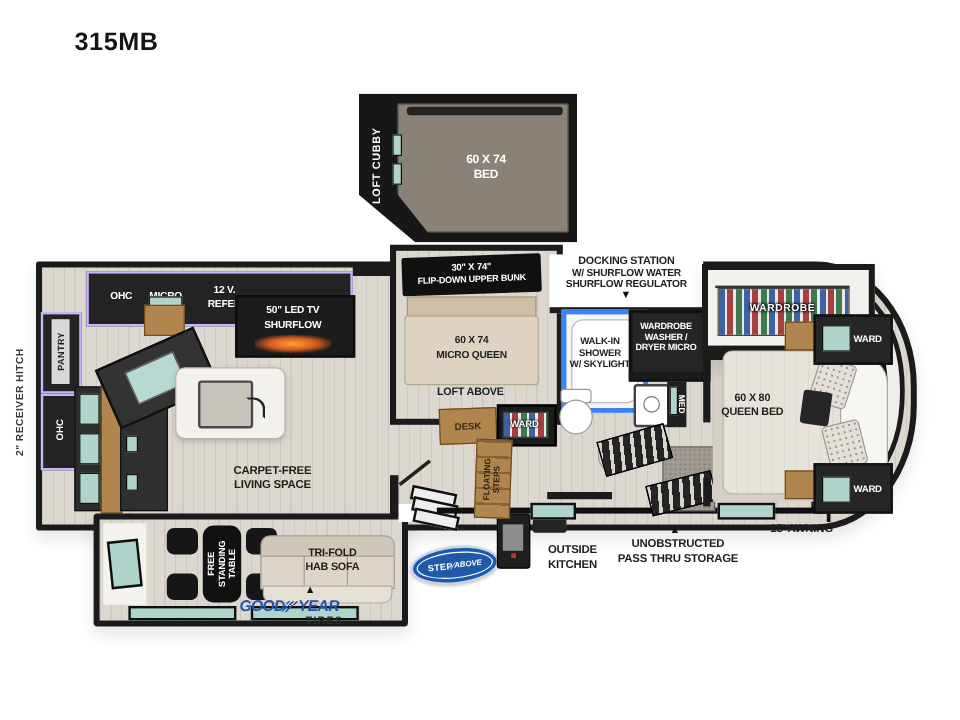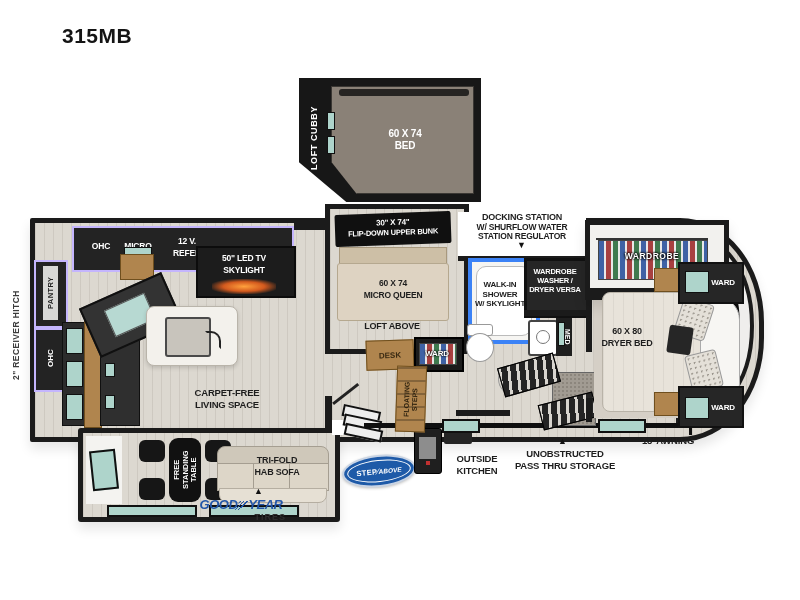--- a/index.html
+++ b/index.html
@@ -66,21 +66,21 @@
     <div class="abs wood" style="left:46px;top:26px;width:32px;height:24px;"></div>
     <div class="lbl wlbl" style="left:84px;top:8px;width:58px;font-size:8.5px;">
       <div>12 V.</div>
         <div>REFER</div>
     </div>
   </div>
 
   <div class="abs" style="left:196px;top:246px;width:96px;height:48px;background:#1c1c1c;border:2px solid #0c0c0c;">
     <div class="lbl wlbl" style="left:0;top:5px;width:92px;font-size:8.5px;">
       <div>50" LED TV</div>
-        <div>SKYLIGHT</div>
+        <div>SHURFLOW</div>
     </div>
     <div class="abs" style="left:14px;bottom:2px;width:64px;height:15px;
                 background:radial-gradient(ellipse at center,#ffa13d 0%,#d45a1e 45%,rgba(40,20,10,0) 78%);"></div>
   </div>
 
   <div class="abs wallbox" style="left:34px;top:260px;width:30px;height:64px;">
     <div class="abs" style="left:7px;top:4px;width:15px;height:54px;background:#d8d8d6;"></div>
     <div class="abs vflip" style="left:7px;top:4px;width:15px;height:54px;font-size:7.5px;font-weight:bold;color:#222;letter-spacing:.4px;">PANTRY</div>
   </div>
   <div class="abs wallbox" style="left:34px;top:328px;width:30px;height:60px;">
@@ -220,38 +220,38 @@
       <div>FLOATING</div>
           <div>STEPS</div>
     </div>
       </div>
   </div>
 
   <div class="abs" style="left:458px;top:212px;width:128px;height:44px;background:#fff;border-bottom:5px solid #1b1b1b;">
     <div class="lbl" style="left:0;top:1px;width:128px;font-size:8.5px;line-height:9.5px;">
       <div style="font-size:9px;">DOCKING STATION</div>
       <div>W/ SHURFLOW WATER</div>
-      <div>STATION REGULATOR</div>
+      <div>SHURFLOW REGULATOR</div>
     </div>
     <div class="abs" style="left:59px;top:28px;font-size:9px;color:#111;">▼</div>
   </div>
 
   <div class="abs" style="left:468px;top:258px;width:64px;height:78px;background:#f6f5f2;border:4px solid #3b82f6;">
     <div class="abs" style="left:4px;top:4px;right:4px;bottom:4px;background:#fff;border:1px solid #bbb;border-radius:10px;"></div>
     <div class="lbl" style="left:0;top:18px;width:56px;font-size:8px;line-height:9.5px;">
       <div>WALK-IN</div>
         <div>SHOWER</div>
         <div>W/ SKYLIGHT</div>
     </div>
   </div>
   <div class="abs" style="left:524px;top:258px;width:62px;height:54px;background:#262626;border:3px solid #111;">
     <div class="lbl wlbl" style="left:0;top:6px;width:56px;font-size:7.5px;line-height:9px;">
       <div>WARDROBE</div>
         <div>WASHER /</div>
-        <div>DRYER VERSA</div>
+        <div>DRYER MICRO</div>
     </div>
   </div>
   <div class="abs" style="left:524px;top:310px;width:62px;height:6px;background:#1b1b1b;"></div>
   <div class="abs" style="left:464px;top:324px;width:30px;height:38px;">
     <div style="position:absolute;left:3px;top:0;width:24px;height:10px;background:#fff;border:1px solid #999;border-radius:3px;"></div>
     <div style="position:absolute;left:2px;top:9px;width:26px;height:27px;background:#fff;border:1px solid #999;border-radius:50%;"></div>
   </div>
   <div class="abs" style="left:528px;top:320px;width:26px;height:32px;background:#fff;border:2px solid #444;border-radius:3px;">
     <div style="position:absolute;left:6px;top:8px;width:12px;height:12px;border:1.5px solid #777;border-radius:50%;"></div>
   </div>
@@ -282,21 +282,21 @@
   <div class="abs" style="left:602px;top:292px;width:122px;height:118px;background:#e8e3da;border:1px solid #b9b3a8;border-radius:8px 26px 26px 8px;
               background-image:repeating-linear-gradient(90deg,rgba(0,0,0,.05) 0 1px,transparent 1px 10px);"></div>
   <div class="abs" style="left:700px;top:296px;width:38px;height:110px;background:#f7f6f3;border:1px solid #aaa;border-radius:12px 24px 24px 12px;"></div>
   <div class="abs" style="left:678px;top:300px;width:30px;height:36px;background:#e4e0d8;border:1px solid #999;border-radius:4px;transform:rotate(18deg);
               background-image:radial-gradient(#9a958c 1px,transparent 1px);background-size:5px 5px;"></div>
   <div class="abs" style="left:688px;top:352px;width:30px;height:36px;background:#e4e0d8;border:1px solid #999;border-radius:4px;transform:rotate(-14deg);
               background-image:radial-gradient(#9a958c 1px,transparent 1px);background-size:5px 5px;"></div>
   <div class="abs" style="left:668px;top:326px;width:24px;height:28px;background:#262626;border-radius:3px;transform:rotate(8deg);"></div>
   <div class="lbl" style="left:588px;top:326px;width:78px;font-size:9px;">
     <div>60 X 80</div>
-      <div>DRYER BED</div>
+      <div>QUEEN BED</div>
   </div>
 
   <div class="abs wood" style="left:654px;top:268px;width:26px;height:22px;"></div>
   <div class="abs wood" style="left:654px;top:392px;width:26px;height:22px;"></div>
 
   <div class="abs" style="left:678px;top:262px;width:62px;height:38px;background:#262626;border:2px solid #111;">
     <div class="abs teal" style="left:5px;top:7px;width:22px;height:20px;"></div>
     <div class="lbl wlbl" style="left:28px;top:13px;width:30px;font-size:8px;">WARD</div>
   </div>
   <div class="abs" style="left:678px;top:386px;width:62px;height:38px;background:#262626;border:2px solid #111;">

